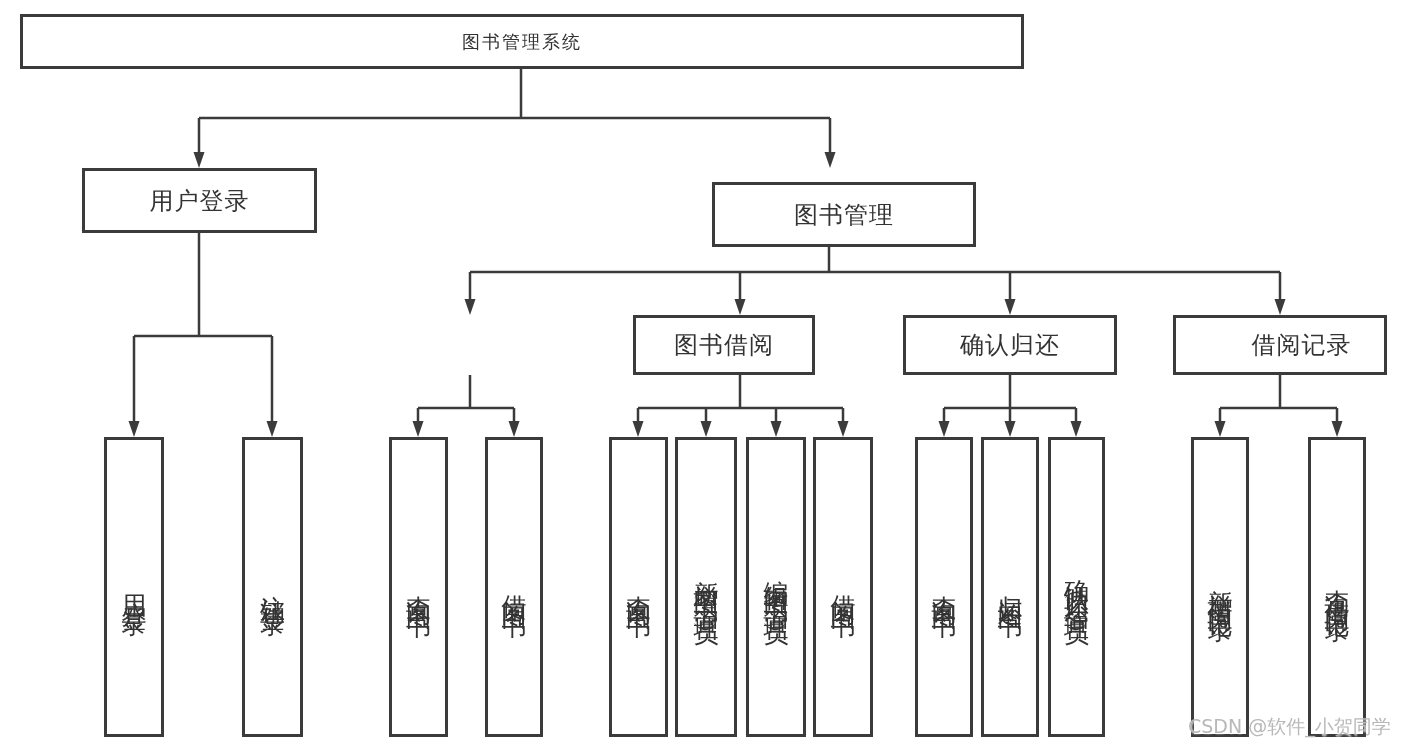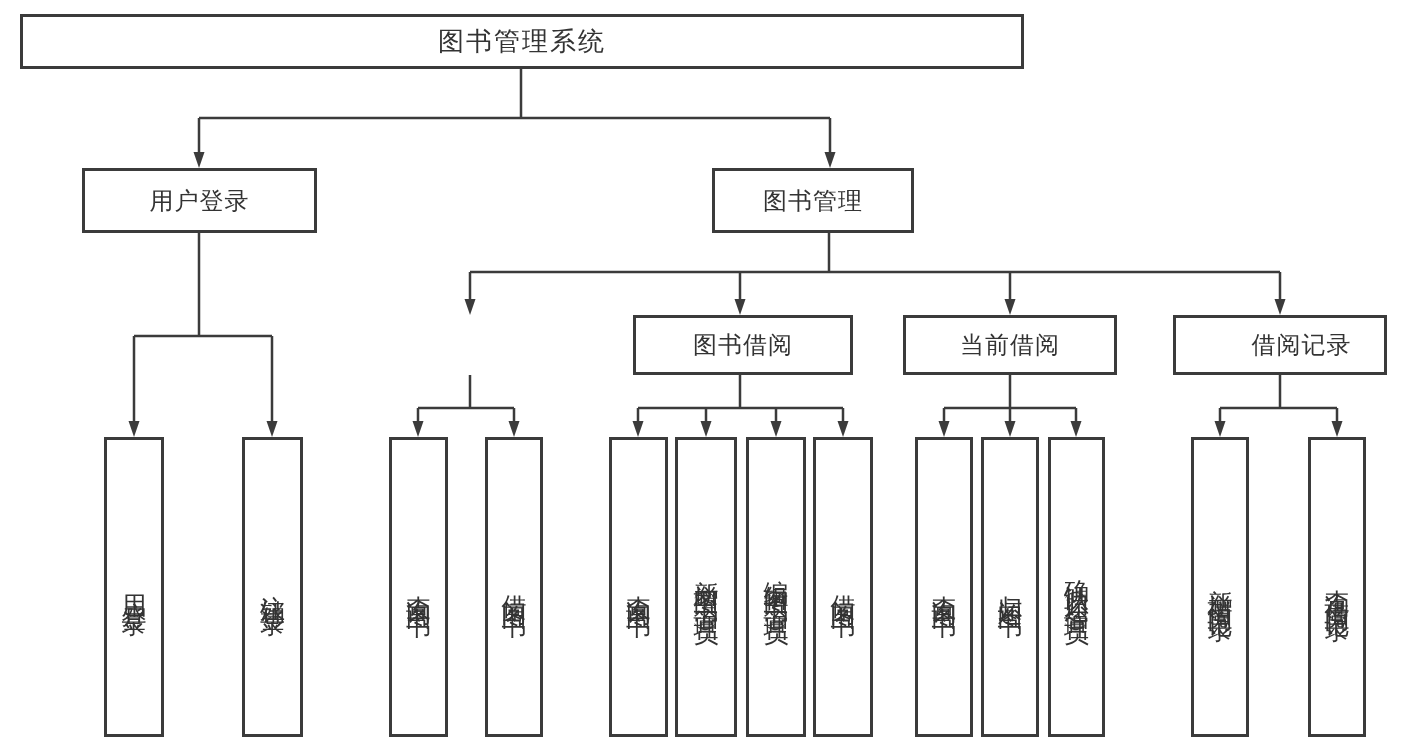--- a/index.html
+++ b/index.html
@@ -30,21 +30,21 @@
     align-items: center;
     justify-content: center;
     color: #333333;
   }
   .h-label span {
     font-size: 24px;
     letter-spacing: 1px;
     white-space: nowrap;
   }
   .root-node span {
-    font-size: 26px;
+    font-size: 18px;
     letter-spacing: 2px;
   }
   .leaf span {
     writing-mode: vertical-lr;
     text-orientation: mixed;
     font-size: 25px;
     line-height: 1;
     letter-spacing: 6px;
     white-space: nowrap;
   }
@@ -97,29 +97,29 @@
     </g>
   </svg>
 
   <div class="node h-label root-node" style="left:20px; top:14px; width:1004px; height:55px;">
     <span>图书管理系统</span>
   </div>
 
   <div class="node h-label" style="left:82px; top:168px; width:235px; height:65px;">
     <span>用户登录</span>
   </div>
-  <div class="node h-label" style="left:712px; top:168px; width:202px; height:65px;">
+  <div class="node h-label" style="left:712px; top:182px; width:264px; height:65px;">
     <span>图书管理</span>
   </div>
 
-  <div class="node h-label" style="left:633px; top:315px; width:220px; height:60px;">
+  <div class="node h-label" style="left:633px; top:315px; width:182px; height:60px;">
     <span>图书借阅</span>
   </div>
   <div class="node h-label" style="left:903px; top:315px; width:214px; height:60px;">
-    <span>当前借阅</span>
+    <span>确认归还</span>
   </div>
   <div class="node h-label" style="left:1173px; top:315px; width:214px; height:60px;padding-left:43px;">
     <span>借阅记录</span>
   </div>
 
   <div class="node leaf" style="left:104px; top:437px; width:60px; height:300px;">
     <span>用户登录</span>
   </div>
   <div class="node leaf" style="left:242px; top:437px; width:61px; height:300px;">
     <span>注销登录</span>
@@ -155,14 +155,15 @@
     <span>确认归还（管理员）</span>
   </div>
 
   <div class="node leaf" style="left:1191px; top:437px; width:58px; height:300px;">
     <span>新增借阅记录</span>
   </div>
   <div class="node leaf" style="left:1308px; top:437px; width:58px; height:300px;">
     <span>查询借阅记录</span>
   </div>
 
+  <div id="watermark">CSDN @软件_小贺同学</div>
 
 </div>
 
 </body></html>

